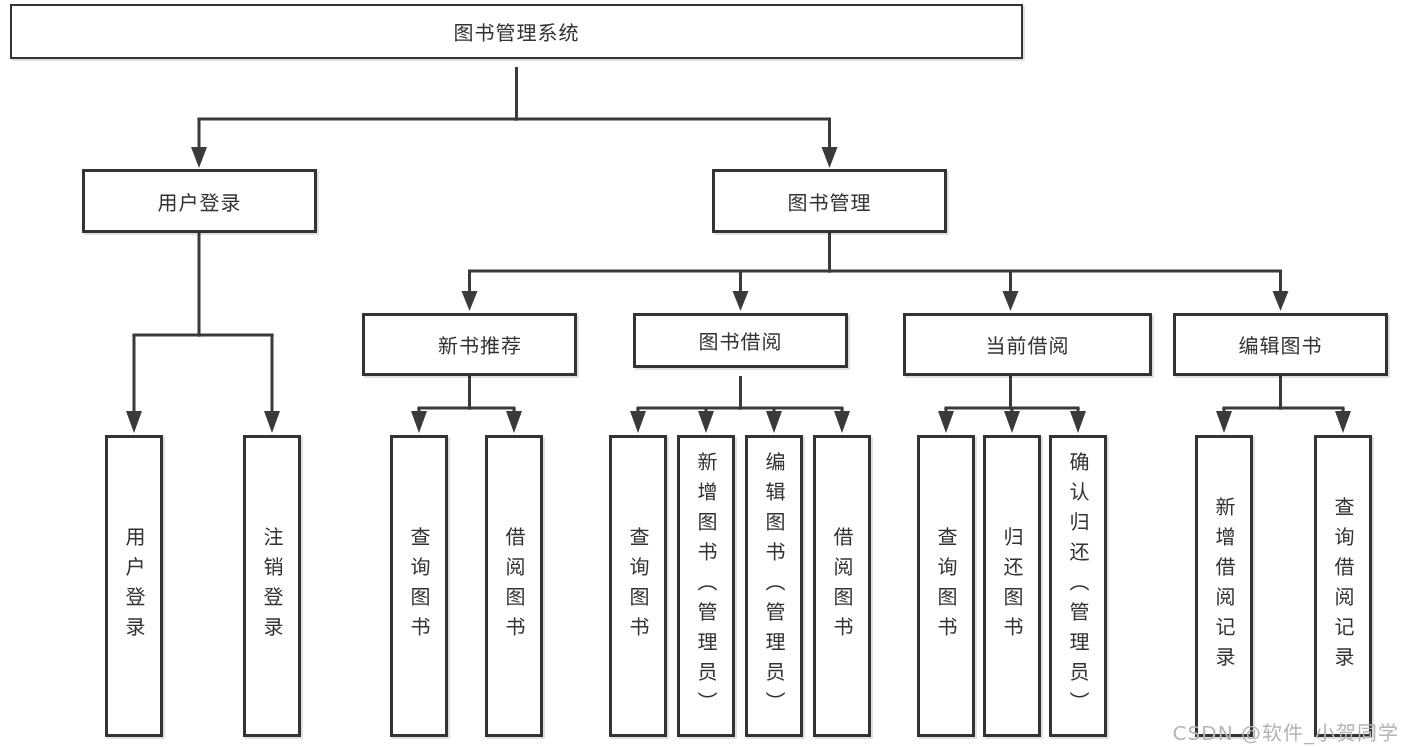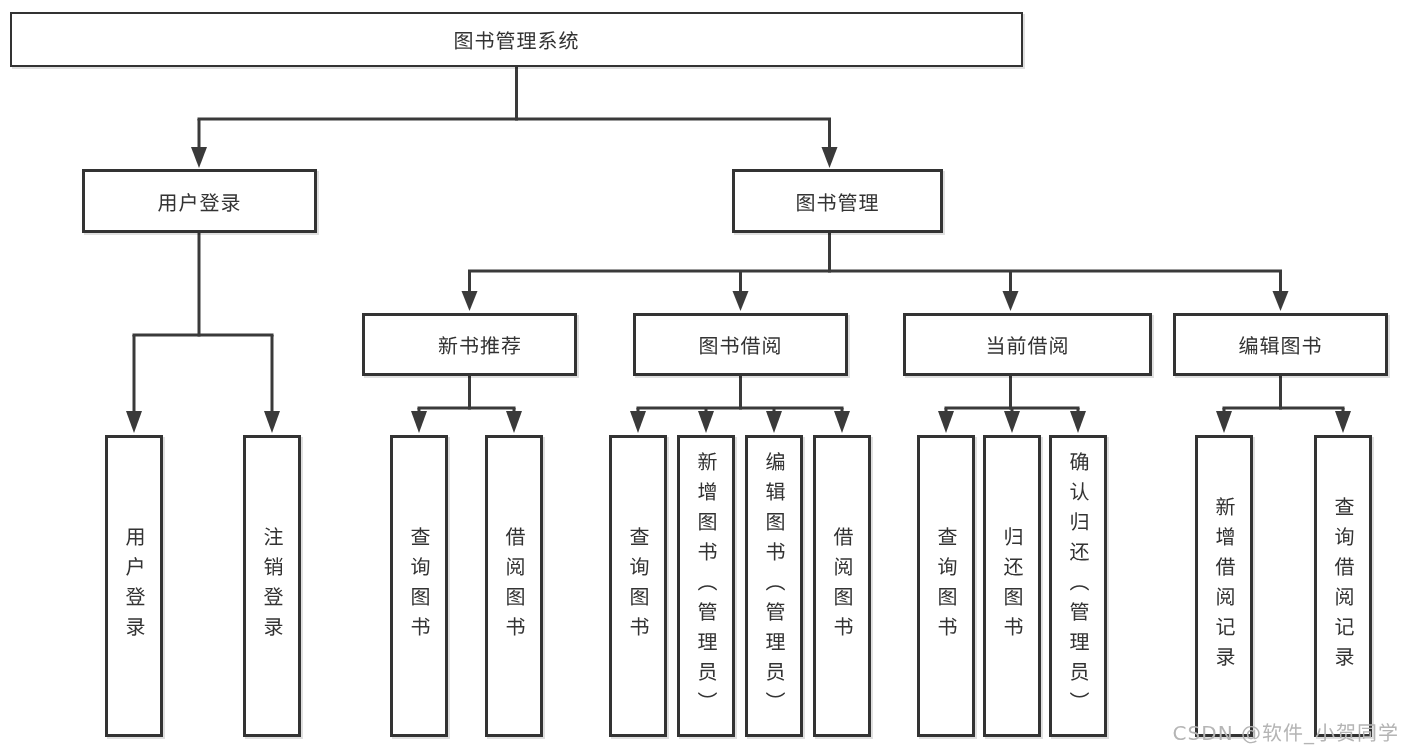--- a/index.html
+++ b/index.html
@@ -45,21 +45,21 @@
   }
   .node.v {
     writing-mode: vertical-lr;
     text-orientation: mixed;
     font-size: 20px;
     letter-spacing: 10px;
     line-height: 1;
     white-space: nowrap;
   }
   .root-box {
-    left: 10px; top: 12px;
+    left: 10px; top: 4px;
     width: 1013px; height: 55px;
     border-width: 2px;
   }
   .watermark {
     position: absolute;
     right: 6px;
     bottom: 1px;
     font-size: 20px;
     color: #b5b5b5;
     letter-spacing: 1px;
@@ -130,24 +130,24 @@
     <line x1="1222.5" y1="408" x2="1344.5" y2="408"></line>
     <line x1="1224" y1="408" x2="1224" y2="414"></line>
     <polygon points="1216,411 1232,411 1224,433"></polygon>
     <line x1="1343" y1="408" x2="1343" y2="414"></line>
     <polygon points="1335,411 1351,411 1343,433"></polygon>
   </svg>
 
   <div class="node h root-box">图书管理系统</div>
 
   <div class="node h" style="left:82px; top:169px; width:235px; height:64px;">用户登录</div>
-  <div class="node h" style="left:712px; top:169px; width:211px; height:64px;margin-left:20px;">图书管理</div>
+  <div class="node h" style="left:712px; top:169px; width:235px; height:64px;">图书管理</div>
 
   <div class="node h" style="left:362px; top:313px; width:215px; height:63px;padding-left:21px;">新书推荐</div>
-  <div class="node h" style="left:633px; top:313px; width:215px; height:63px;">图书借阅</div>
+  <div class="node h" style="left:633px; top:313px; width:215px; height:55px;">图书借阅</div>
   <div class="node h" style="left:903px; top:313px; width:249px; height:63px;">当前借阅</div>
   <div class="node h" style="left:1173px; top:313px; width:215px; height:63px;">编辑图书</div>
 
   <div class="node v" style="left:105px; top:435px; width:58px; height:302px;">用户登录</div>
   <div class="node v" style="left:243px; top:435px; width:58px; height:302px;">注销登录</div>
 
   <div class="node v" style="left:390px; top:435px; width:58px; height:302px;">查询图书</div>
   <div class="node v" style="left:485px; top:435px; width:58px; height:302px;">借阅图书</div>
 
   <div class="node v" style="left:609px; top:435px; width:58px; height:302px;">查询图书</div>

